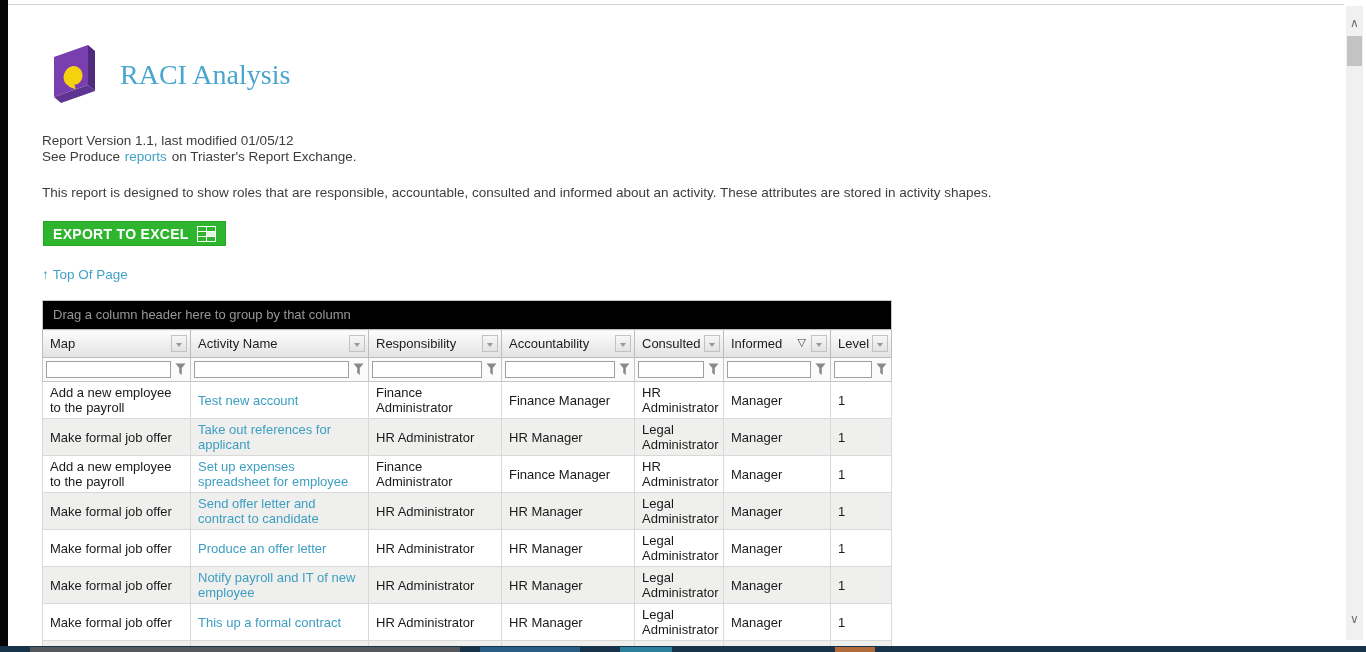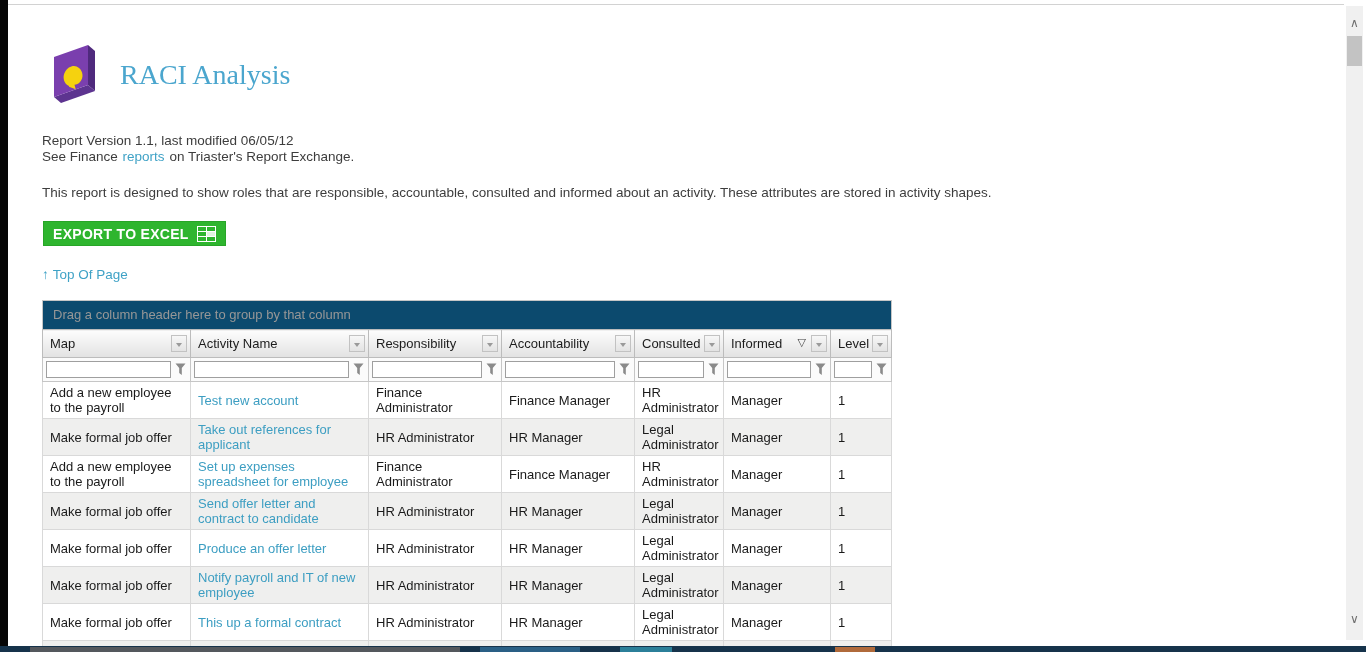--- a/index.html
+++ b/index.html
@@ -38,21 +38,21 @@
   .export-btn { position:absolute; left:35px; top:216px; height:25px; padding:0 9px;
     background:#2EB52E; border:1px solid #27a527; display:flex; align-items:center; gap:8px;
     color:#ffffff; font-size:14px; font-weight:bold; letter-spacing:0.3px; cursor:pointer; }
   .excel-icon { display:inline-block; }
 
   .top-link { position:absolute; left:34px; top:262px; font-size:13.5px; color:#3FA2C6; cursor:pointer; }
   .top-link .arr { margin-right:4px; }
 
   
   .table-wrap { position:absolute; left:34px; top:295px; width:850px; height:346px; overflow:hidden; }
-  .group-bar { height:30px; border:1px solid #c6c6c6; background:#0c4a6e; color:#979797;
+  .group-bar { height:30px; border:1px solid #c6c6c6; background:#000000; color:#979797;
     font-size:13px; line-height:28px; padding-left:10px; }
   table { border-collapse:collapse; table-layout:fixed; width:849px; margin-top:-1px; }
   col.c-map{width:148px} col.c-act{width:178px} col.c-resp{width:133px}
   col.c-acc{width:133px} col.c-con{width:89px} col.c-inf{width:107px} col.c-lvl{width:61px}
 
   th { height:28px; background:linear-gradient(#fdfdfd,#e2e2e2); border:1px solid #bcbcbc;
     font-weight:normal; font-size:13px; color:#1c1c1c; text-align:left; padding:0 22px 0 7px;
     position:relative; cursor:pointer; white-space:nowrap; overflow:hidden; }
   .dd-btn { position:absolute; right:3px; top:5px; width:16px; height:17px;
     background:linear-gradient(#f7f7f7,#e3e3e3); border:1px solid #c2c2c2; cursor:pointer; }
@@ -80,22 +80,22 @@
   <svg class="logo" viewBox="0 0 56 70">
     <polygon points="40,6 47,12 47,52 40,46" fill="#4f2a7d"></polygon>
     <polygon points="6,58 40,46 47,52 13,64" fill="#5d3490"></polygon>
     <polygon points="6,18 40,6 40,46 6,58" fill="#7a3fae"></polygon>
     <path d="M21,47 c-5,-2 -7,-9 -4,-14 c3,-6 10,-8 14,-4 c4,3 5,10 1,14 c-1.5,1.8 -3.5,2.8 -5.5,2.8 l1.2,4.5 l-6.7,-2.5 z" fill="#f5d20f"></path>
   </svg>
 
   <div class="page-title">RACI Analysis</div>
 
   <div class="meta">
-    <div>Report Version 1.1, last modified 06/05/12</div>
-    <div><span>See Finance</span> <a>reports</a> <span>on Triaster's Report Exchange.</span></div>
+    <div>Report Version 1.1, last modified 01/05/12</div>
+    <div><span>See Produce</span> <a>reports</a> <span>on Triaster's Report Exchange.</span></div>
   </div>
 
   <div class="description">This report is designed to show roles that are responsible, accountable, consulted and informed about an activity. These attributes are stored in activity shapes.</div>
 
   <div class="export-btn">
     <span>EXPORT TO EXCEL</span>
     <svg class="excel-icon" width="19" height="16" viewBox="0 0 19 16">
       <rect x="0.5" y="0.5" width="18" height="15" fill="none" stroke="#ffffff" stroke-width="1"></rect>
       <line x1="0" y1="5.5" x2="19" y2="5.5" stroke="#ffffff"></line>
       <line x1="0" y1="10.5" x2="19" y2="10.5" stroke="#ffffff"></line>

